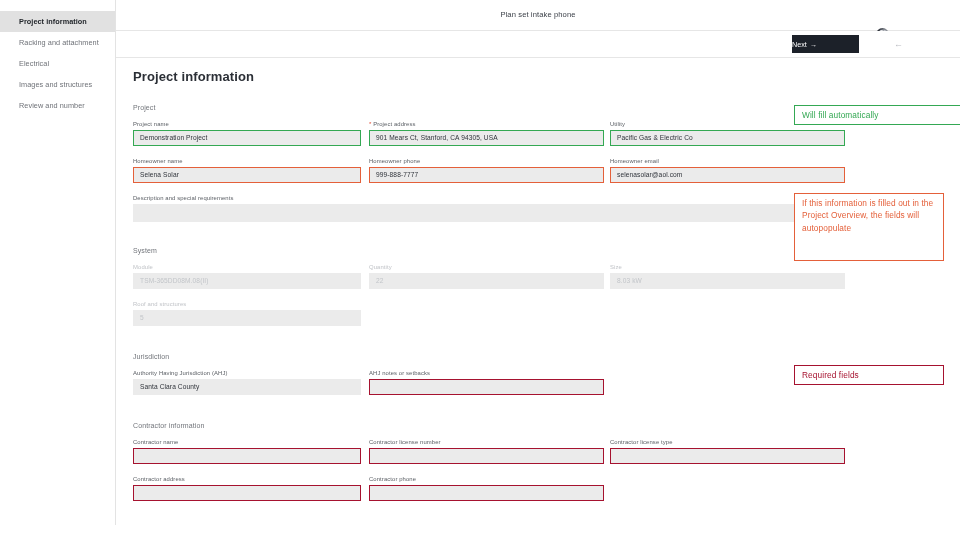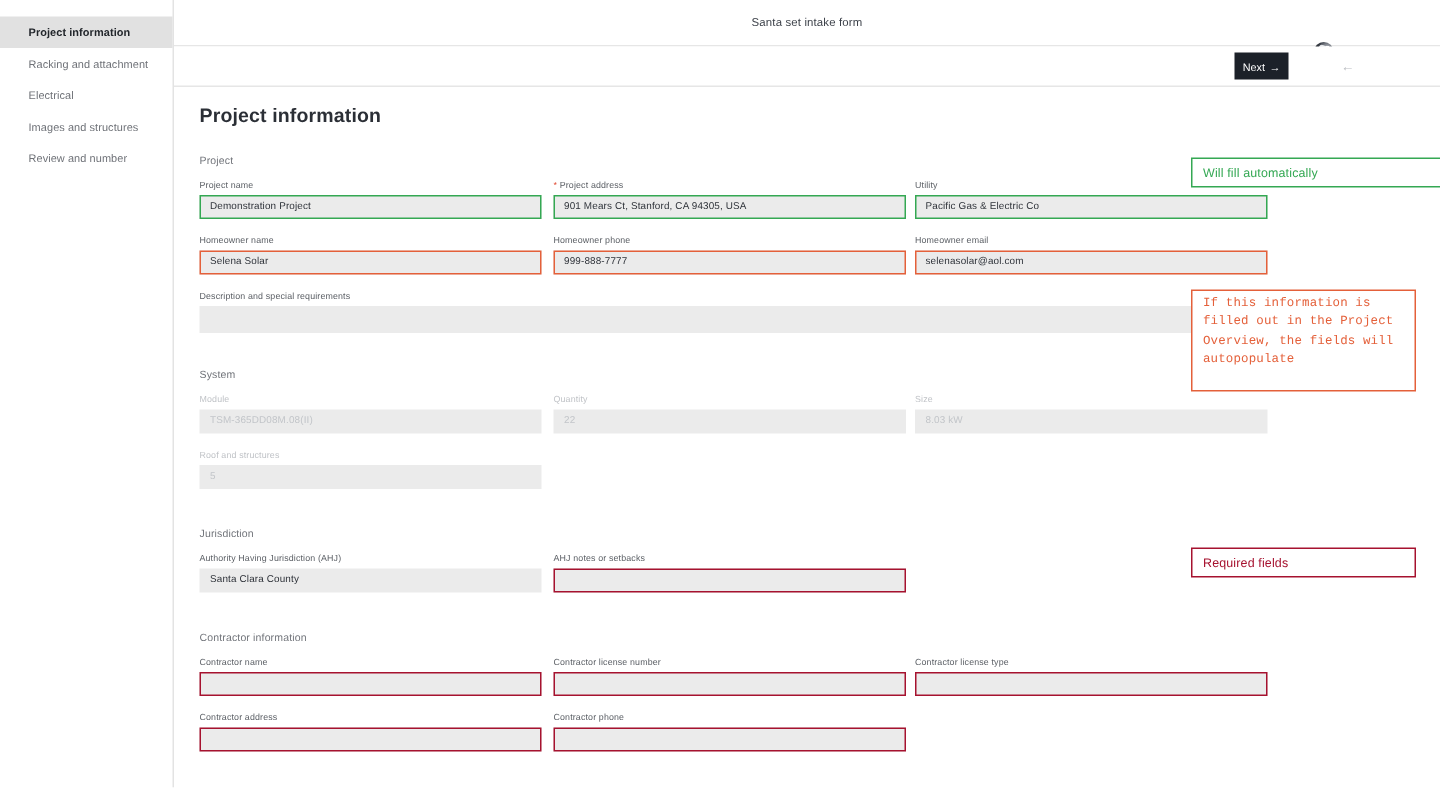--- a/index.html
+++ b/index.html
@@ -75,24 +75,24 @@
     border-bottom: 1px solid #e6e6e6;
     background: #fff;
   }
   .back-arrow {
     position: absolute; right: 57px; top: 8px;
     font-size: 9px; color: #b9bcc1; cursor: pointer;
     line-height: 10px;
   }
   .next-btn {
     position: absolute; right: 101px; top: 4px;
-    width: 36px; height: 18px;
+    width: 67px; height: 18px;
     background: #1c2129; color: #ffffff;
     font-size: 7.2px;
-    display: flex; align-items: center; justify-content: center; gap: 3px;
+    display: flex; align-items: center; gap: 3px;
     border: none; cursor: pointer;
     font-family: "Liberation Sans", sans-serif;
   }
 
   
   .content {
     position: absolute; left: 116px; top: 58px;
     width: 844px; height: 467px;
     background: #fff;
     padding: 0;
@@ -135,21 +135,21 @@
   
   .callout {
     position: absolute;
     background: #ffffff;
     font-size: 8.3px;
     line-height: 12.4px;
     padding: 3px 7px;
     letter-spacing: .1px;
   }
   .callout.green  { border: 1px solid #34a853; color: #34a853; }
-  .callout.orange { border: 1px solid #e4603a; color: #e4603a; font-family: Liberation Mono, monospace; }
+  .callout.orange { border: 1px solid #e4603a; color: #e4603a; }
   .callout.crimson{ border: 1px solid #a6122f; color: #a6122f; }
 
   .bottom-strip {
     position: absolute; left: 0; top: 525px;
     width: 960px; height: 15px; background: #ffffff;
   }
   .sidebar-foot {
     position: absolute; left: 0; top: 525px;
     width: 116px; height: 15px;
     background: #ffffff; border-right: 1px solid #e3e3e3;
@@ -173,21 +173,21 @@
     <div class="side-item">
       <span>Images and structures</span>
     </div>
     <div class="side-item">
       <span>Review and number</span>
     </div>
   </nav>
   <div class="sidebar-foot"></div>
 
   <header class="topbar">
-    <div class="topbar-title">Santa set intake form</div>
+    <div class="topbar-title">Plan set intake phone</div>
     <div class="brand">
       <span class="brand-mark"></span>
       <span class="brand-word">aurora</span>
     </div>
   </header>
 
   <div class="navrow">
     <span class="back-arrow">←</span>
     <button class="next-btn">
       <span>Next</span>

